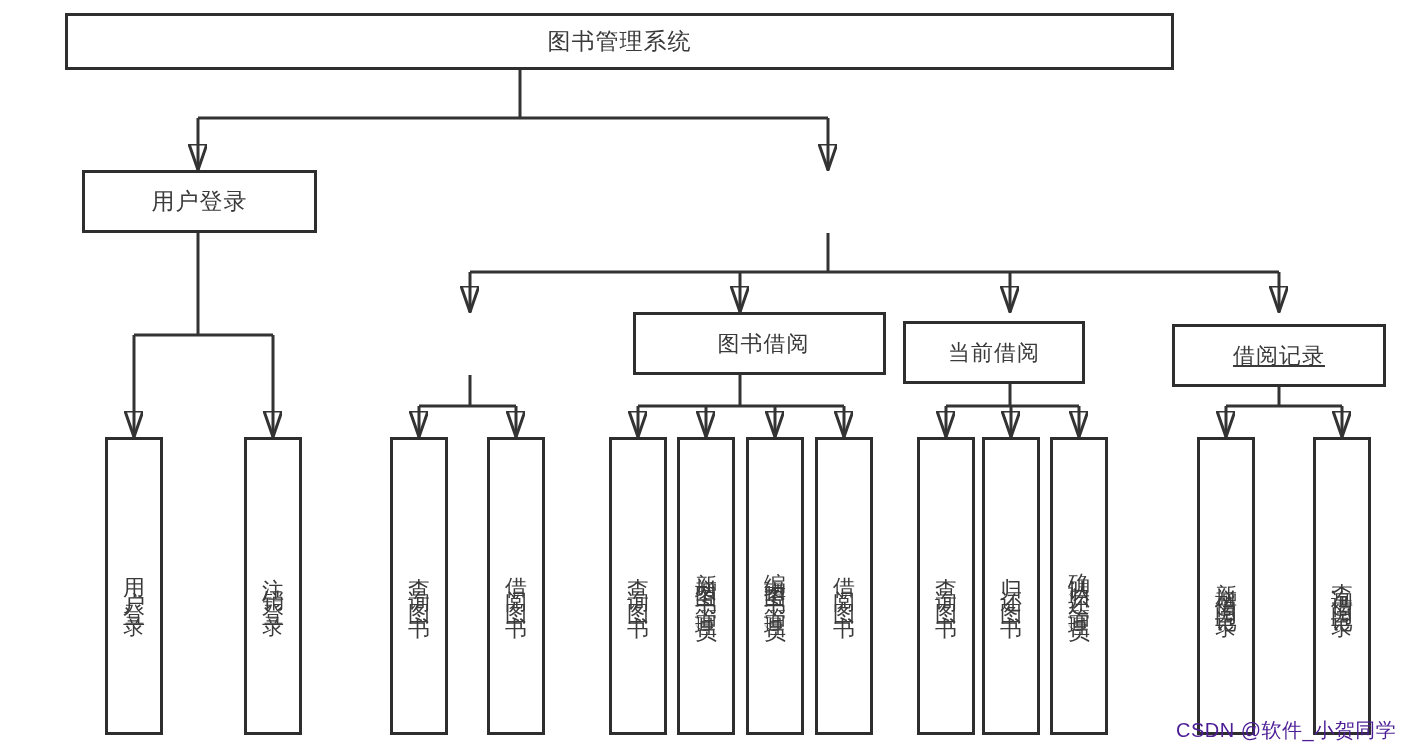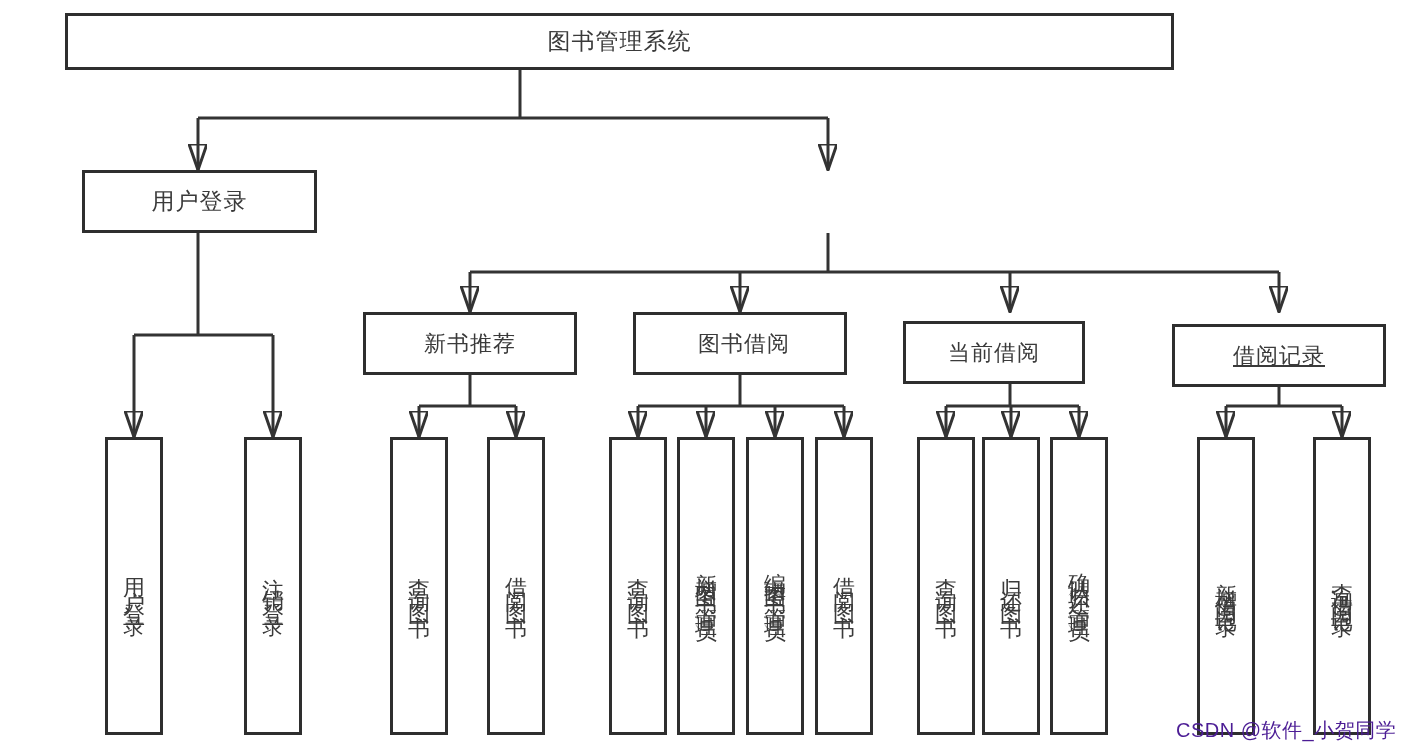--- a/index.html
+++ b/index.html
@@ -94,22 +94,21 @@
     <path d="M1279 375 V406"></path>
     <path d="M1226 406 H1342"></path>
     <path d="M1226 406 V437" marker-end="url(#arw)"></path>
     <path d="M1342 406 V437" marker-end="url(#arw)"></path>
   </svg>
 
   <div class="box h-box" style="left:21px;top:13px;width:1109px;height:57px;margin-left:44px;">图书管理系统</div>
 
   <div class="box h-box" style="left:82px;top:170px;width:235px;height:63px;">用户登录</div>
 
-  <div class="box h-box l3" style="left:363px;top:312px;width:214px;height:63px;">新书推荐</div>
-  <div class="box h-box l3" style="left:633px;top:312px;width:214px;height:63px;padding-left:8px;">图书借阅</div>
+  <div class="box h-box l3" style="left:633px;top:312px;width:253px;height:63px;padding-left:8px;">图书借阅</div>
   <div class="box h-box l3" style="left:903px;top:321px;width:182px;height:63px;">当前借阅</div>
   <div class="box h-box l3" style="left:1172px;top:324px;width:214px;height:63px;text-decoration:underline;">借阅记录</div>
 
   <div class="box v-box" style="left:105px;">用户登录</div>
   <div class="box v-box" style="left:244px;">注销登录</div>
 
   <div class="box v-box" style="left:390px;">查询图书</div>
   <div class="box v-box" style="left:487px;">借阅图书</div>
 
   <div class="box v-box" style="left:609px;">查询图书</div>

